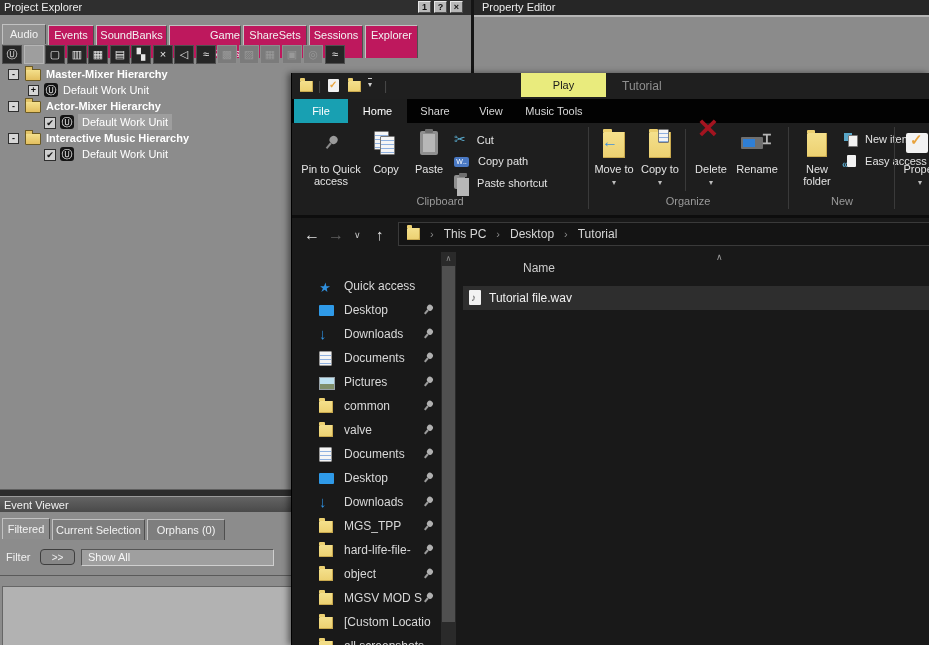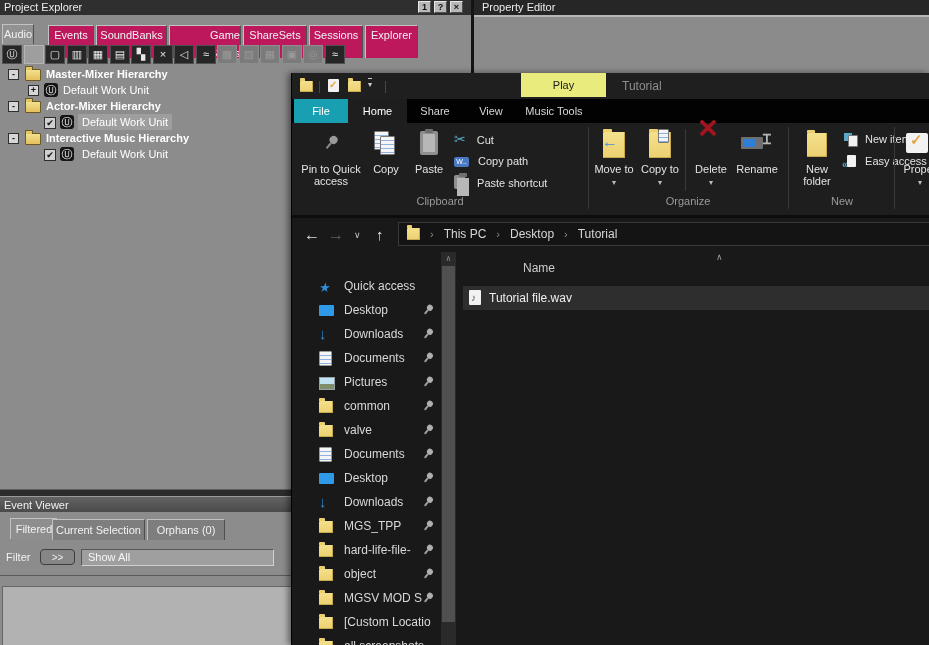--- a/index.html
+++ b/index.html
@@ -74,21 +74,21 @@
 
 <div id="screen">
 
   <section class="abs wpanel" style="left:0;top:0;width:471px;height:496px;">
     <div class="wtitle">
       <span>Project Explorer</span>
       <button class="wbtn" style="left:418px;">1</button>
       <button class="wbtn" style="left:434px;">?</button>
       <button class="wbtn" style="left:450px;">×</button>
     </div>
-    <div class="wtab active" style="left:2px;width:32px;">Audio</div>
+    <div class="wtab active" style="left:2px;width:44px;">Audio</div>
     <div class="wtab" style="left:48px;width:46px;">Events</div>
     <div class="wtab" style="left:96px;width:71px;">SoundBanks</div>
     <div class="wtab" style="left:169px;width:72px;padding-left:40px;">Game Syncs</div>
     <div class="wtab" style="left:243px;width:64px;">ShareSets</div>
     <div class="wtab" style="left:309px;width:54px;">Sessions</div>
     <div class="wtab" style="left:365px;width:53px;">Explorer</div>
 
     <div class="wtool" style="left:2px;">Ⓤ</div>
     <div class="wtool light" style="left:24px;"></div>
     <div class="wtool" style="left:45px;">▢</div>
@@ -136,21 +136,21 @@
       <span class="uicon" style="left:60px;">Ⓤ</span>
       <span class="tlabel" style="left:82px;">Default Work Unit</span>
     </div>
     <div class="abs" style="left:0;top:489px;width:471px;height:7px;background:#2c2c2c;border-top:1px solid #5e5e5e;"></div>
   </section>
 
   <section class="abs wpanel" style="left:0;top:496px;width:471px;height:149px;">
     <div class="evtitle">
       <span>Event Viewer</span>
     </div>
-    <div class="evtab active" style="left:2px;top:22px;width:48px;margin-left:8px;">Filtered</div>
+    <div class="evtab active" style="left:2px;top:22px;width:48px;">Filtered</div>
     <div class="evtab" style="left:52px;top:23px;width:93px;">Current Selection</div>
     <div class="evtab" style="left:147px;top:23px;width:78px;">Orphans (0)</div>
     <div class="abs" style="left:6px;top:55px;font-size:11px;color:#f0f0f0;">Filter</div>
     <button class="abs" style="left:40px;top:53px;width:35px;height:16px;background:#868686;border:1px solid #3e3e3e;border-radius:4px;color:#f0f0f0;font-size:10px;line-height:13px;text-align:center;padding:0;font-family:'Liberation Sans',sans-serif;">&gt;&gt;</button>
     <div class="abs" style="left:81px;top:53px;width:185px;height:15px;background:#9f9f9f;border:1px solid;border-color:#555 #cfcfcf #cfcfcf #555;font-size:11px;line-height:15px;color:#f6f6f6;padding-left:6px;">Show All</div>
     <div class="abs" style="left:0;top:79px;width:471px;height:1px;background:#5a5a5a;"></div>
     <div class="abs" style="left:2px;top:90px;width:288px;height:70px;background:#b2b2b2;border:1px solid;border-color:#666 #ddd #ddd #666;"></div>
   </section>
 
   <section class="abs" style="left:474px;top:0;width:455px;height:645px;background:#8b8b8b;">

